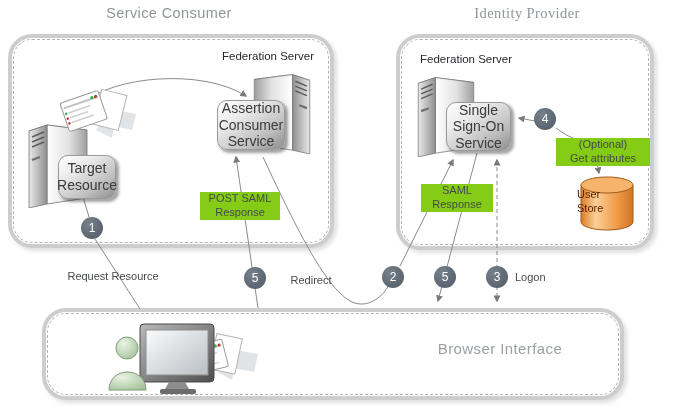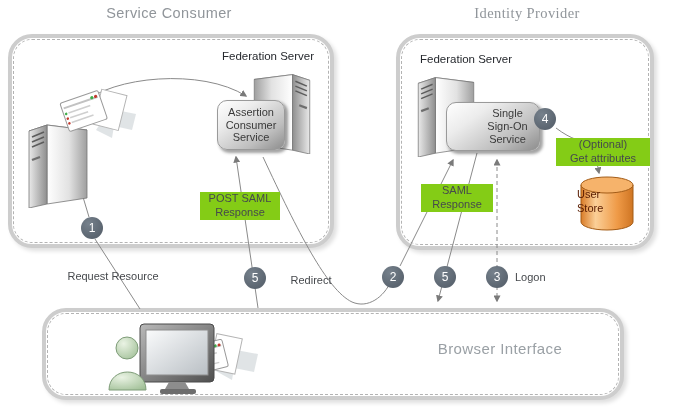--- a/index.html
+++ b/index.html
@@ -30,27 +30,27 @@
 
   .fed-label{position:absolute;font-size:11.5px;color:#26292e;z-index:5;}
   #sp-fed-label{left:222px;top:50px;}
   #idp-fed-label{left:420px;top:53px;}
 
   .pre{white-space:pre-line;}
 
   
   .soft-badge{
     position:absolute;z-index:6;display:flex;align-items:center;justify-content:center;
-    text-align:center;font-size:11px;line-height:1.18;color:#3a3a3a;
+    text-align:center;font-size:14px;line-height:1.18;color:#3a3a3a;
     background:linear-gradient(145deg,#ffffff 0%,#ececec 30%,#bdbdbd 72%,#8d8d8d 100%);
     border:1px solid #9a9a9a;border-radius:10px;
     box-shadow:2.5px 2.5px 3px rgba(50,50,50,0.45);
   }
   #acs-badge{left:217px;top:100px;width:66px;height:48px;}
-  #sso-badge{left:446px;top:102px;width:63px;height:47px;padding-left:29px;}
+  #sso-badge{left:446px;top:102px;width:63px;height:47px;}
   #target-badge{left:58px;top:155px;width:56px;height:42px;}
 
   .tower{position:absolute;z-index:4;}
   .tower.flip{transform:scaleX(-1);}
 
   .wires{position:absolute;left:0;top:0;z-index:3;pointer-events:none;}
   .wires path{fill:none;stroke:var(--line-gray,#8a8a8a);stroke-width:1;}
   .wires path.dash{stroke-dasharray:4 3;}
 
   .step{
@@ -188,20 +188,22 @@
       <circle cx="8.5" cy="34" r="1.3" fill="#c23a2e"></circle>
     </g>
   </svg>
 
   <div class="soft-badge pre" id="acs-badge">Assertion
 Consumer
 Service</div>
   <div class="soft-badge pre" id="sso-badge">Single
 Sign-On
 Service</div>
+  <div class="soft-badge pre" id="target-badge">Target
+Resource</div>
 
   <svg id="user-store" width="60" height="58" viewBox="0 0 60 58">
     <path d="M4,10 L4,47 A26,8 0 0 0 56,47 L56,10" fill="url(#gCyl)" stroke="#a35c17"></path>
     <ellipse cx="30" cy="10" rx="26" ry="8" fill="#f6b36b" stroke="#a35c17"></ellipse>
   </svg>
   <div id="user-store-label" class="pre">User
 Store</div>
 
   <svg class="icon-abs" style="left:106px;top:318px" width="162" height="78" viewBox="0 0 162 78">
     <polygon points="108,52 130,22 130,32 152,36 148,54 128,50 126,62" fill="#dde1e3" opacity="0.9"></polygon>

